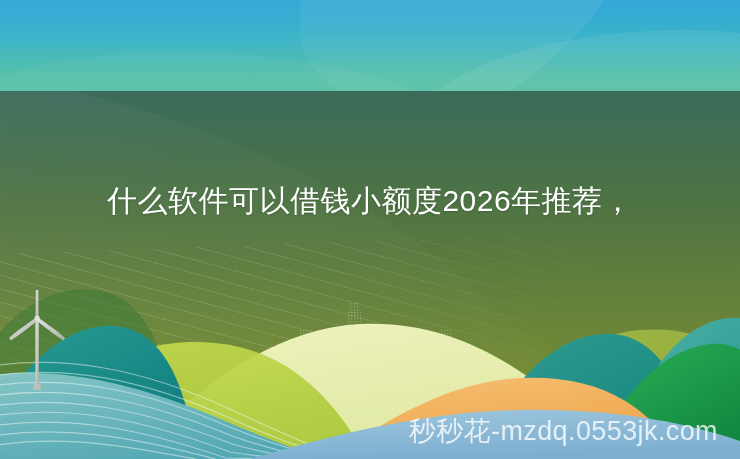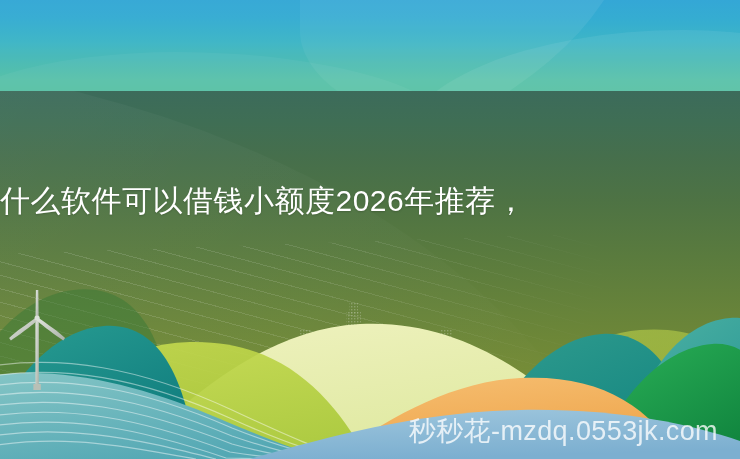--- a/index.html
+++ b/index.html
@@ -117,20 +117,21 @@
     pointer-events: none;
   }
   .scene svg { display: block; }
 
   
   .title-wrap {
     position: absolute;
     left: 0;
     top: 178px;
     width: 740px;
+    text-align: center;
     z-index: 40;
   }
   .title-line {
     display: block;
     color: #ffffff;
     font-size: 30px;
     line-height: 45px;
     letter-spacing: 0.5px;
     font-weight: 400;
     white-space: nowrap;

